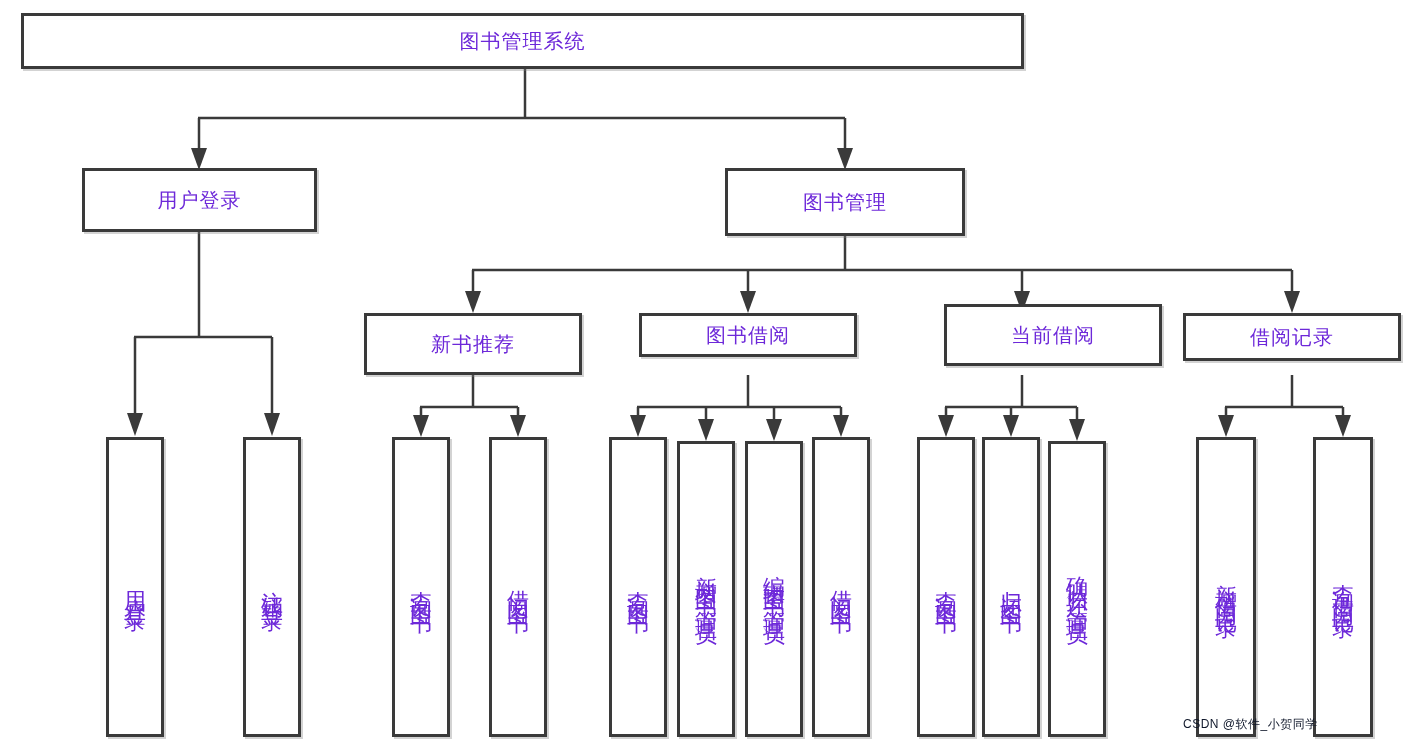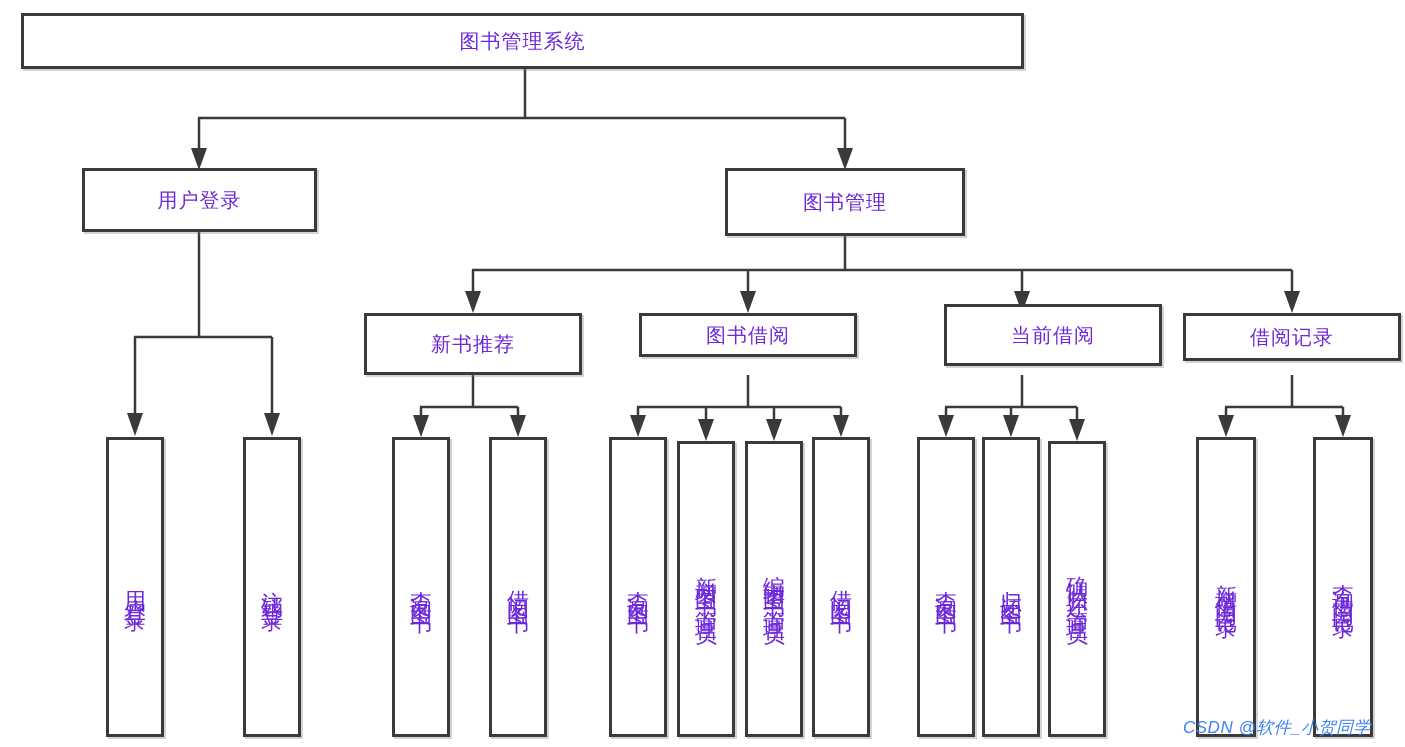--- a/index.html
+++ b/index.html
@@ -44,26 +44,25 @@
     text-orientation: mixed;
     font-size: 22px;
     letter-spacing: 7px;
     line-height: 1.1;
     white-space: nowrap;
   }
   .watermark {
     position: absolute;
     left: 1183px;
     top: 716px;
-    font-size: 17px;
-    color: #3b82f6;
+    font-size: 12px;
+    color: #0f172a;
     z-index: 5;
     letter-spacing: 0.5px;
     white-space: nowrap;
-    font-style: italic;
   }
   svg line { stroke: #3a3a3a; stroke-width: 2.5; }
   svg polygon { fill: #3a3a3a; stroke: none; }
 </style>
 </head>
 <body>
 
 <div class="canvas">
 
   <svg class="wires" viewBox="0 0 1405 747" xmlns="http://www.w3.org/2000/svg">

